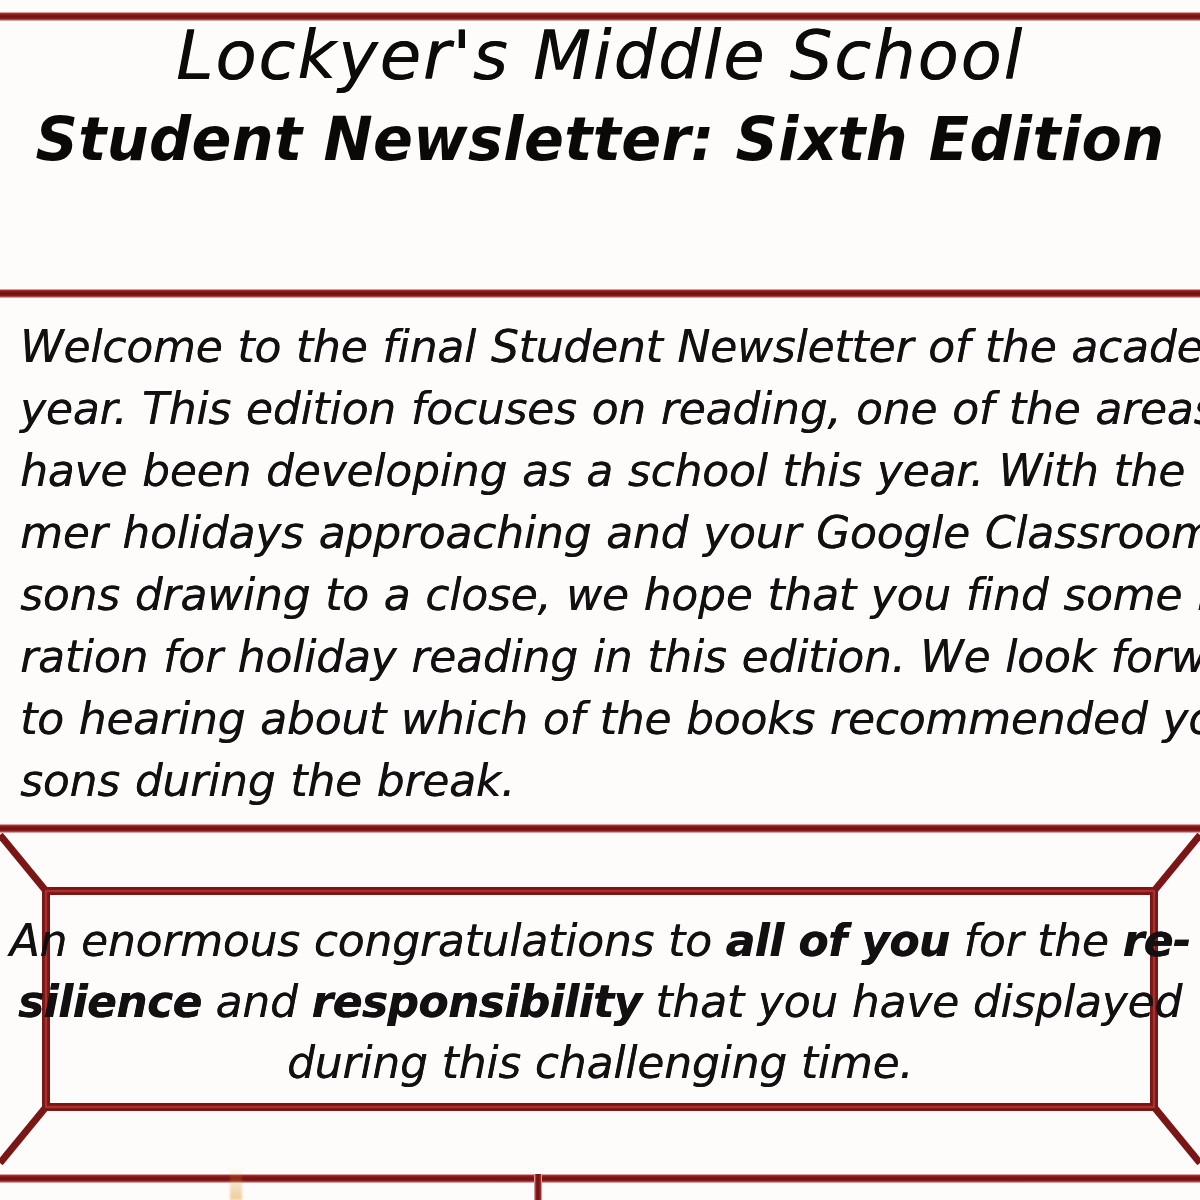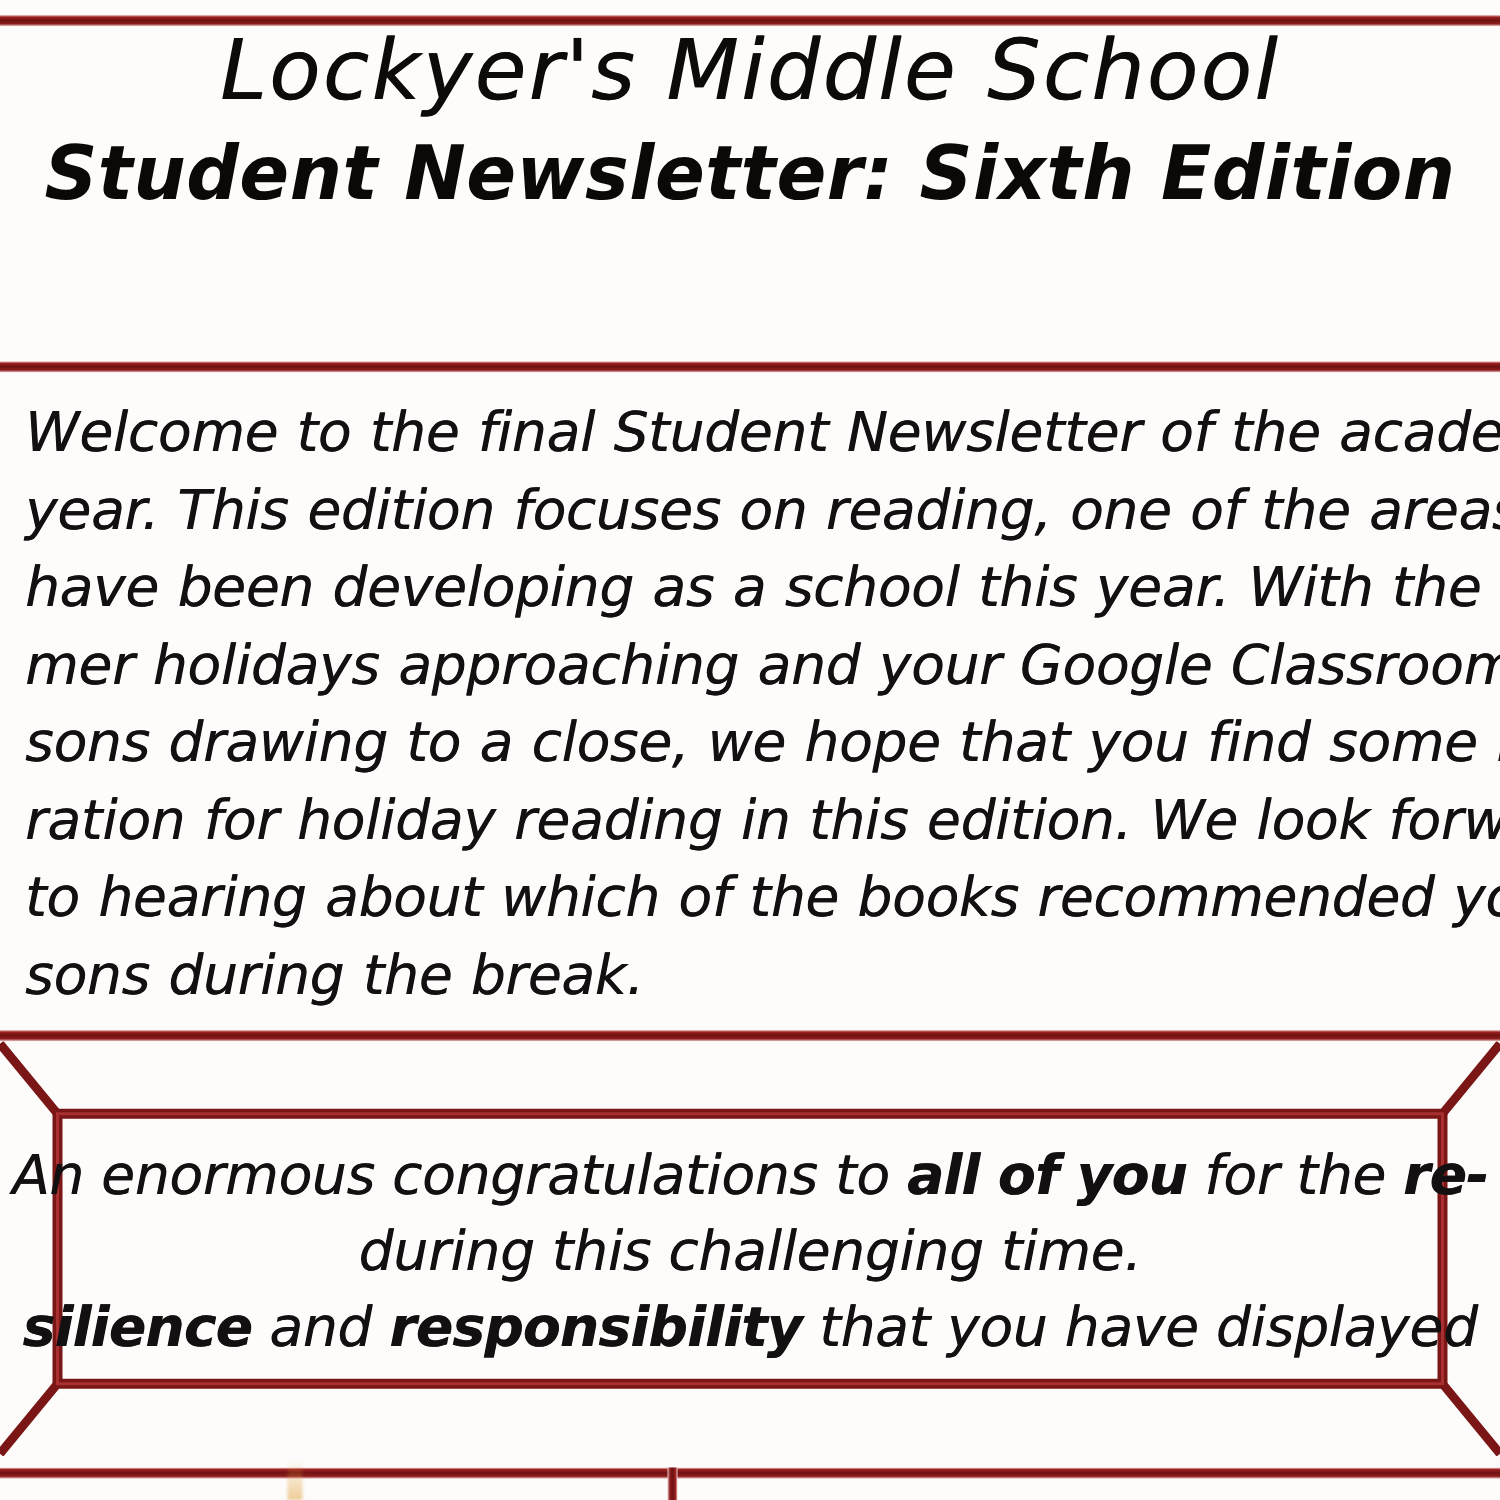--- a/index.html
+++ b/index.html
@@ -217,23 +217,23 @@
       <line x1="1200" y1="330" x2="1154" y2="274" stroke="#7a1616" stroke-width="7"></line>
 
       <rect x="46" y="58" width="1108" height="216" fill="none" stroke="#7a1616" stroke-width="8"></rect>
 
       <rect x="46" y="58" width="1108" height="216" fill="none" stroke="#a83030" stroke-width="2.4"></rect>
     </svg>
 
     <div class="callout-text">
       <div class="callout-line"><span>An enormous congratulations to </span><b>all of you</b><span> for the </span><b>re-</b></div>
 
+      <div class="callout-line"><b>silience</b><span> and </span><b>responsibility</b><span> that you have displayed</span></div>
+
       <div class="callout-line">during this challenging time.</div>
-
-      <div class="callout-line"><b>silience</b><span> and </span><b>responsibility</b><span> that you have displayed</span></div>
     </div>
   </div>
 
   <div class="rule-bottom"></div>
   <div class="divider-tick"></div>
   <div class="smudge"></div>
 
 </div>
 
 </body></html>

